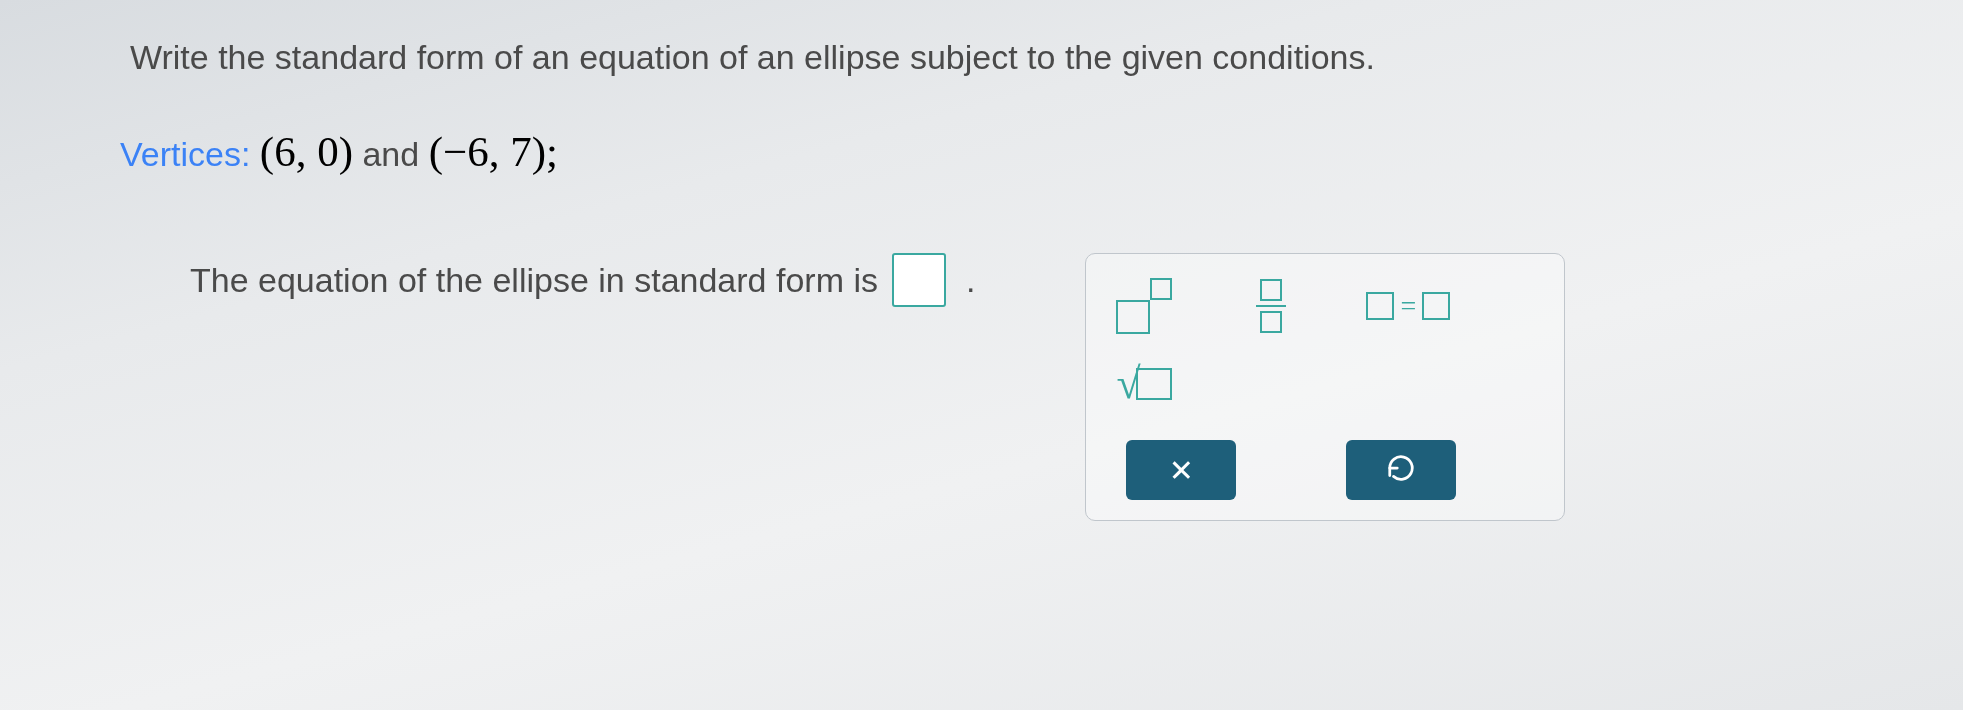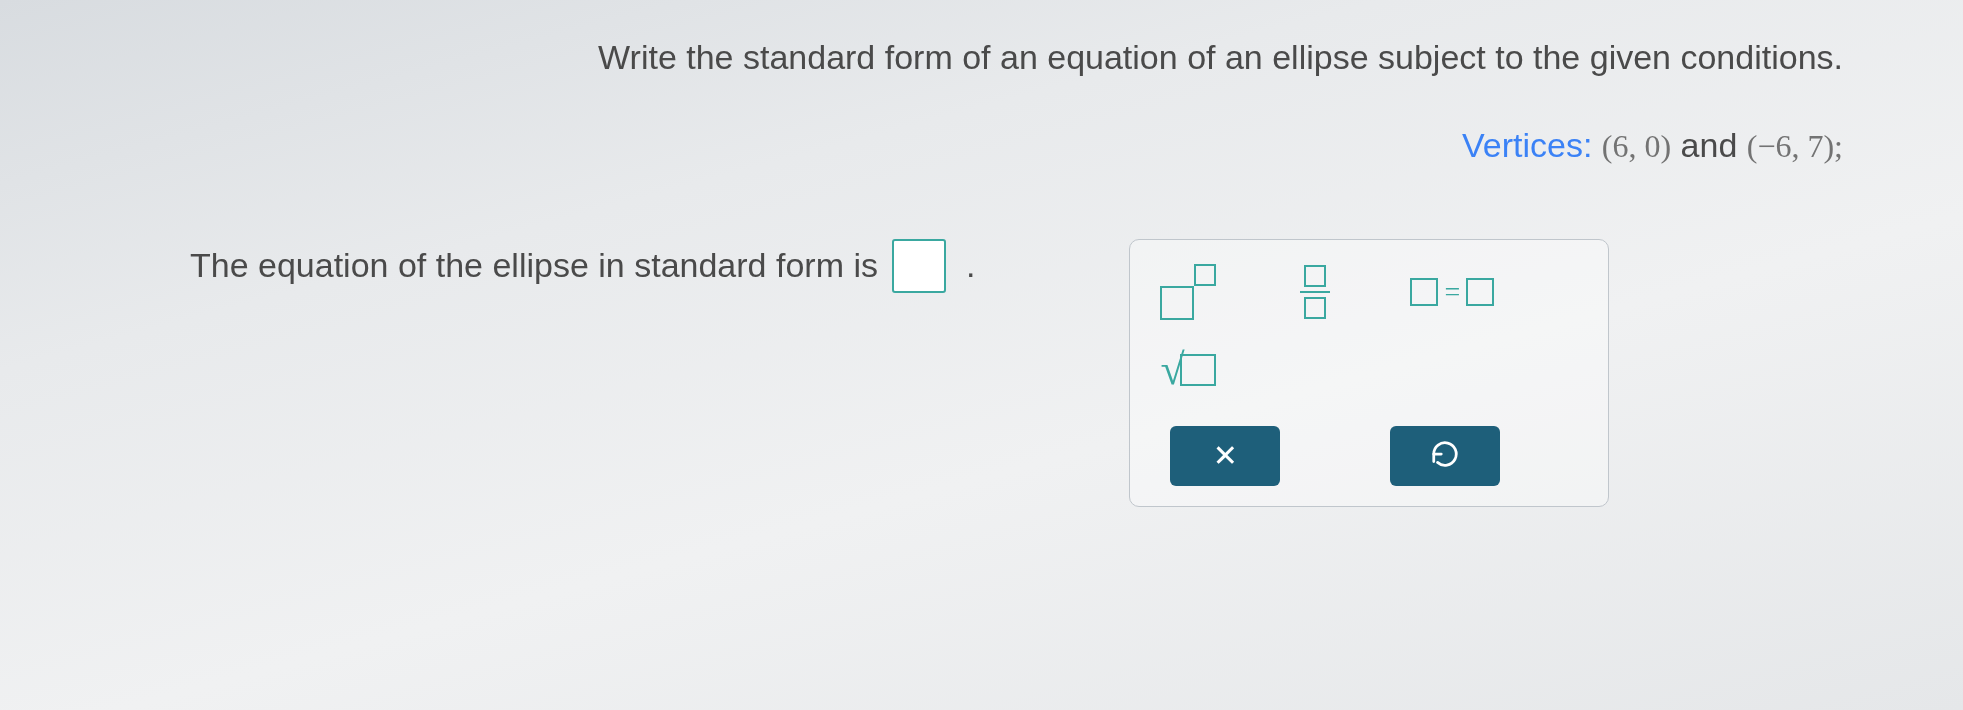--- a/index.html
+++ b/index.html
@@ -15,43 +15,41 @@
       padding: 30px 120px 0 120px;
       color: #4a4a4a;
       position: relative;
       overflow: hidden;
     }
     .question-block {
       font-size: 34px;
       line-height: 1.6;
       color: #4a4a4a;
       margin-bottom: 40px;
-      text-align: right;
     }
     .instruction {
       padding-left: 10px;
       margin-bottom: 34px;
     }
     .vertices-line, .foci-line {
       margin-bottom: 28px;
     }
     .label {
       color: #3b82f6;
     }
     .math {
       font-family: 'Times New Roman', Times, serif;
-      font-size: 32px;
-      color: #737373;
+      font-size: 43px;
+      color: #000000;
     }
     .answer-row {
       display: flex;
       align-items: flex-start;
       margin-top: 66px;
       padding-left: 70px;
-      gap: 44px;
     }
     .answer-text {
       font-size: 34px;
       color: #4a4a4a;
       display: flex;
       align-items: center;
       gap: 14px;
     }
     .input-box {
       width: 54px;

